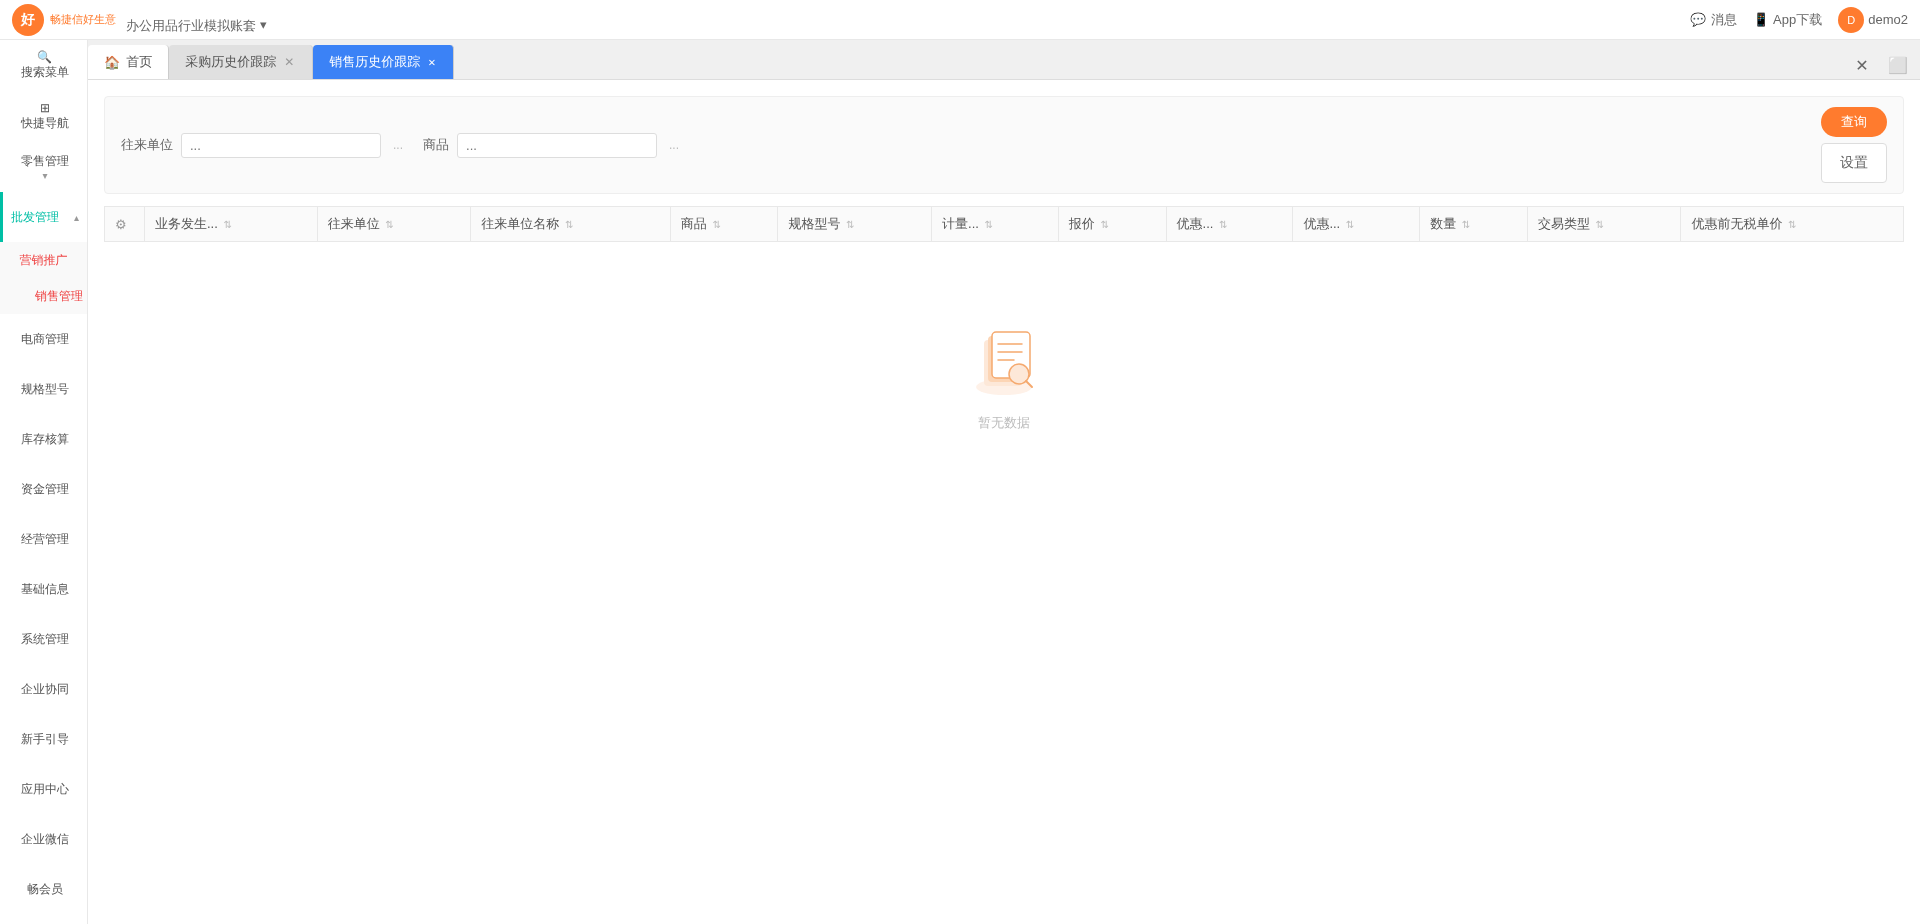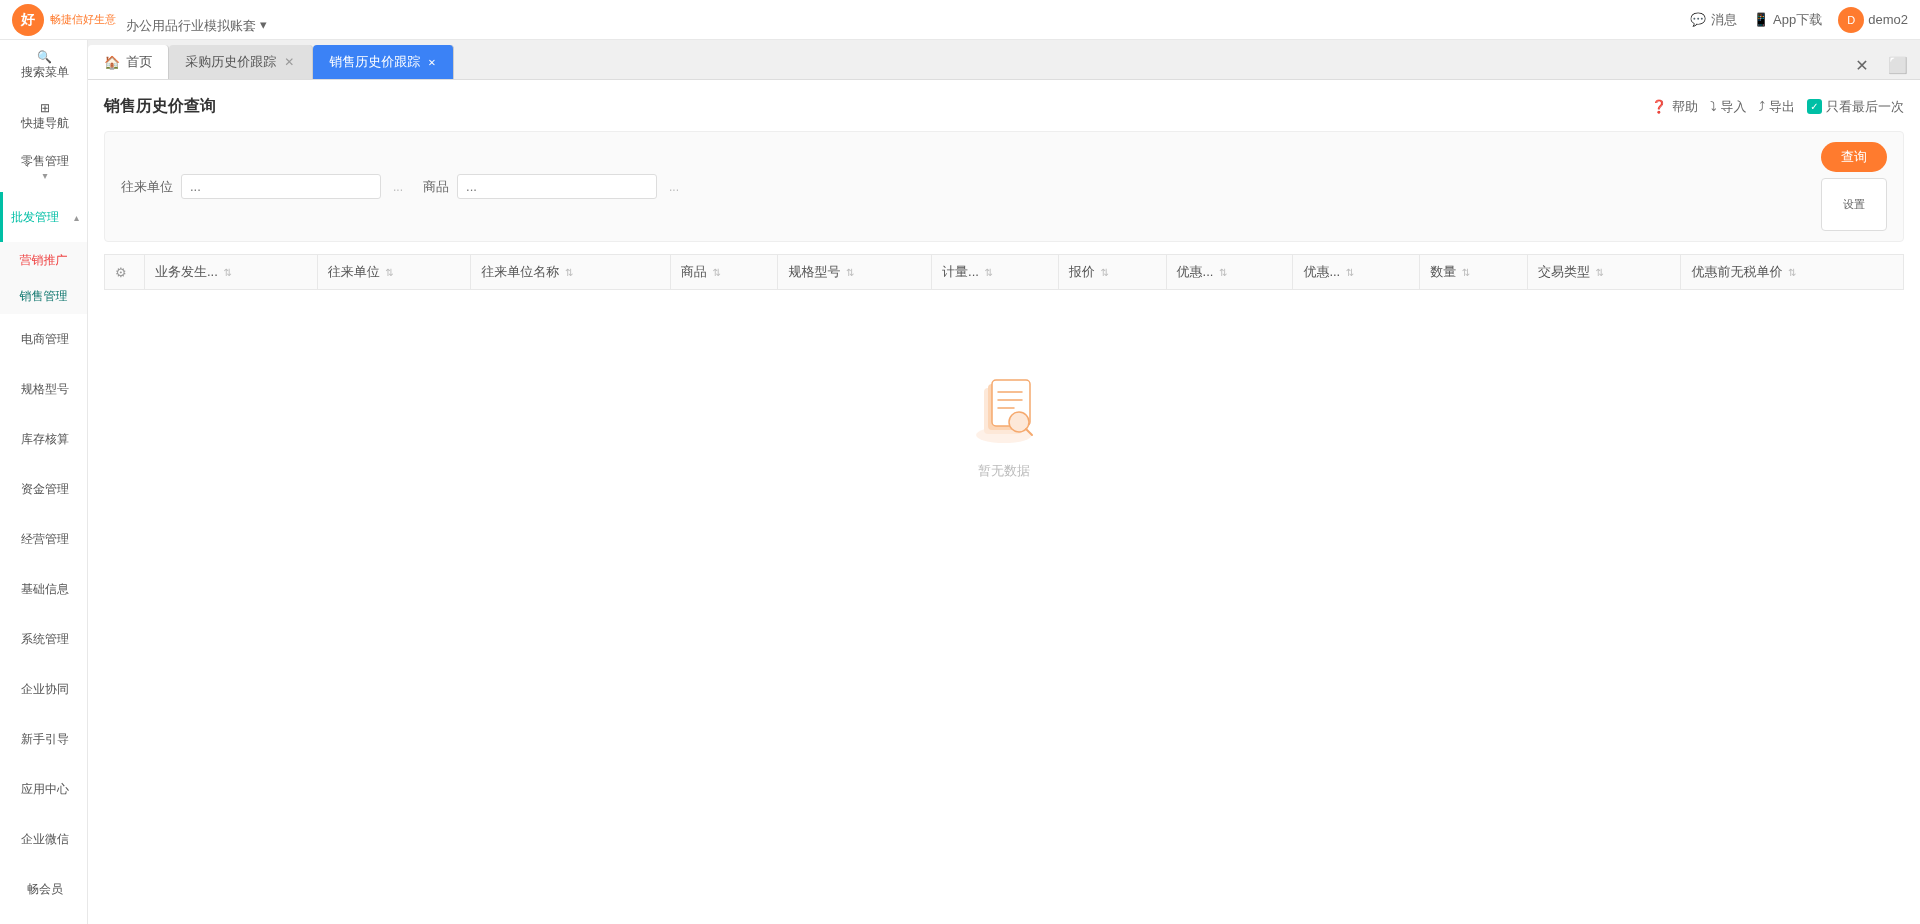--- a/index.html
+++ b/index.html
@@ -113,21 +113,21 @@
       align-items: center;
       justify-content: center;
       padding: 8px 4px;
       cursor: pointer;
       color: #ef4444;
       font-size: 12px;
       text-align: center;
       min-height: 36px;
       background: #f9f9f9;
     }
-    .sidebar-sub-item.active { color: #0f766e; }
+    .sidebar-sub-item.active { color: #ef4444; justify-content: flex-end; }
     .expand-icon { font-size: 10px; color: #999; }
 
     
     .content-area {
       flex: 1;
       display: flex;
       flex-direction: column;
       overflow: hidden;
     }
 
@@ -312,23 +312,23 @@
       border-radius: 15px;
       padding: 6px 20px;
       cursor: pointer;
       font-size: 13px;
     }
     .setting-btn {
       background: #fff;
       color: #666;
       border: 1px solid #ddd;
       border-radius: 4px;
-      padding: 18px 16px;
-      cursor: pointer;
-      font-size: 11px;
+      padding: 10px 16px;
+      cursor: pointer;
+      font-size: 14px;
     }
     .filter-actions {
       display: flex;
       flex-direction: column;
       gap: 6px;
       margin-left: auto;
     }
 
     
     .data-table {
@@ -487,41 +487,20 @@
         <span class="tab-close">✕</span>
       </div>
       <div class="tab-bar-actions">
         <div class="tab-action-btn">✕</div>
         <div class="tab-action-btn">⬜</div>
       </div>
     </div>
 
     <div class="page-content">
 
-      <div class="page-header">
-        <div class="page-title">销售历史价查询</div>
-        <div class="header-actions">
-          <div class="header-action-item">
-            <span>❓</span>
-            <span>帮助</span>
-          </div>
-          <div class="header-action-item">
-            <span>⤵</span>
-            <span>导入</span>
-          </div>
-          <div class="header-action-item">
-            <span>⤴</span>
-            <span>导出</span>
-          </div>
-          <div class="checkbox-item">
-            <div class="checkbox-checked">✓</div>
-            <span>只看最后一次</span>
-          </div>
-        </div>
-      </div>
 
       <div class="filter-bar">
 
         <div class="filter-group">
           <span class="filter-label">往来单位</span>
           <input class="filter-input" type="text" placeholder="..." style="">
           <span class="filter-dots">...</span>
         </div>
 
         <div class="filter-group">

